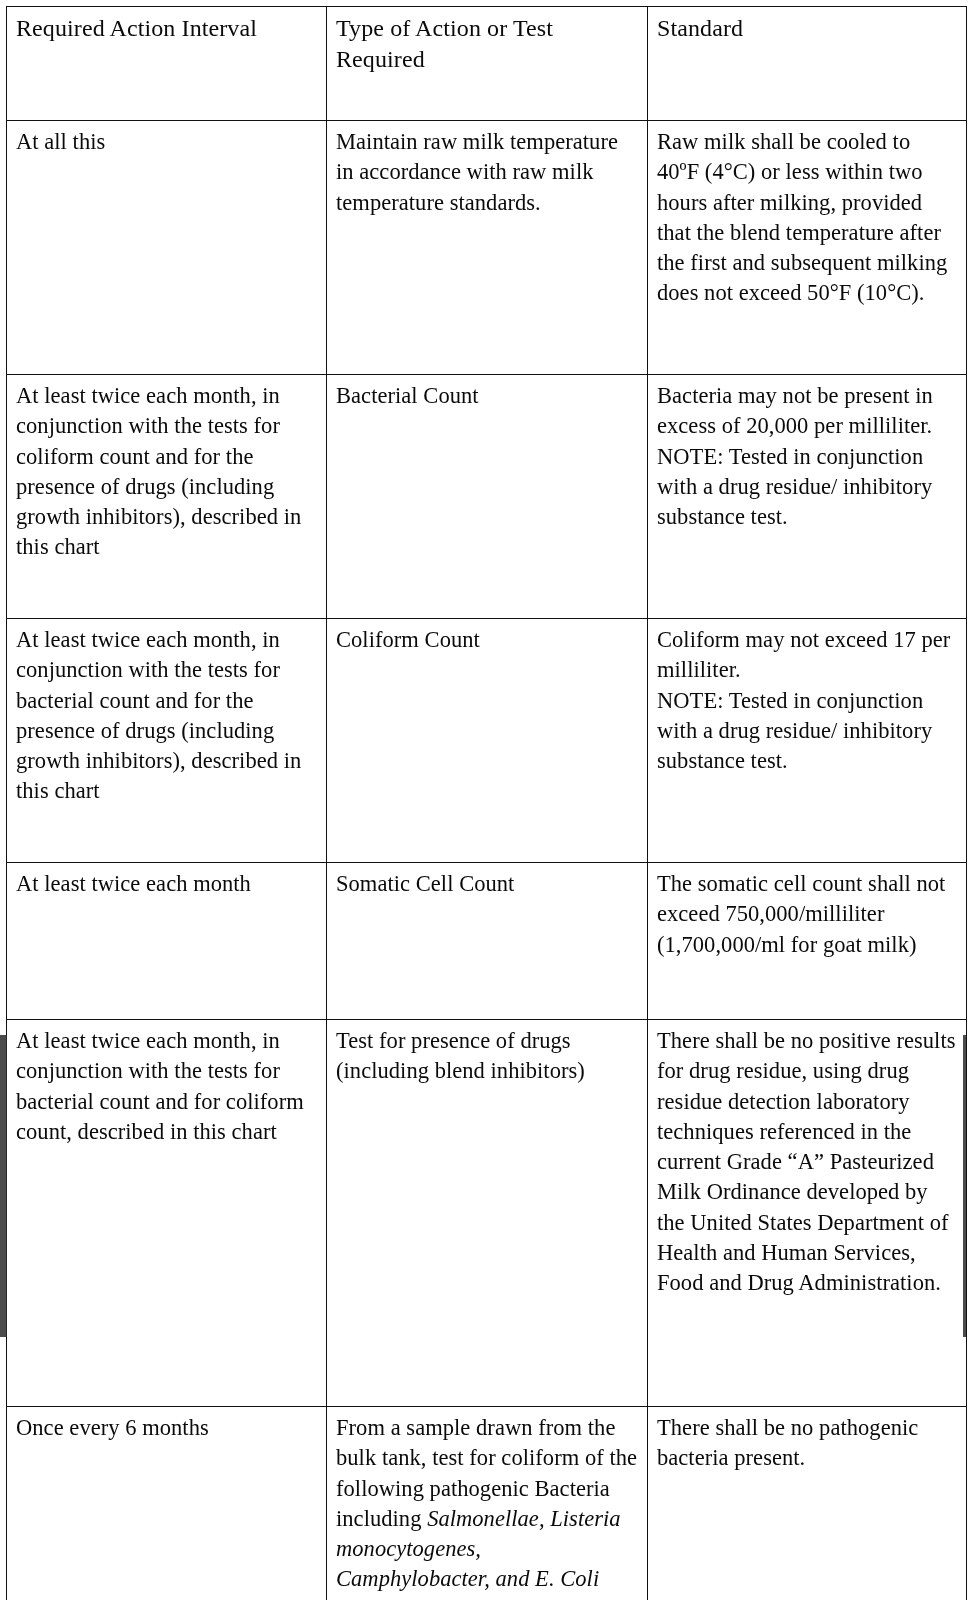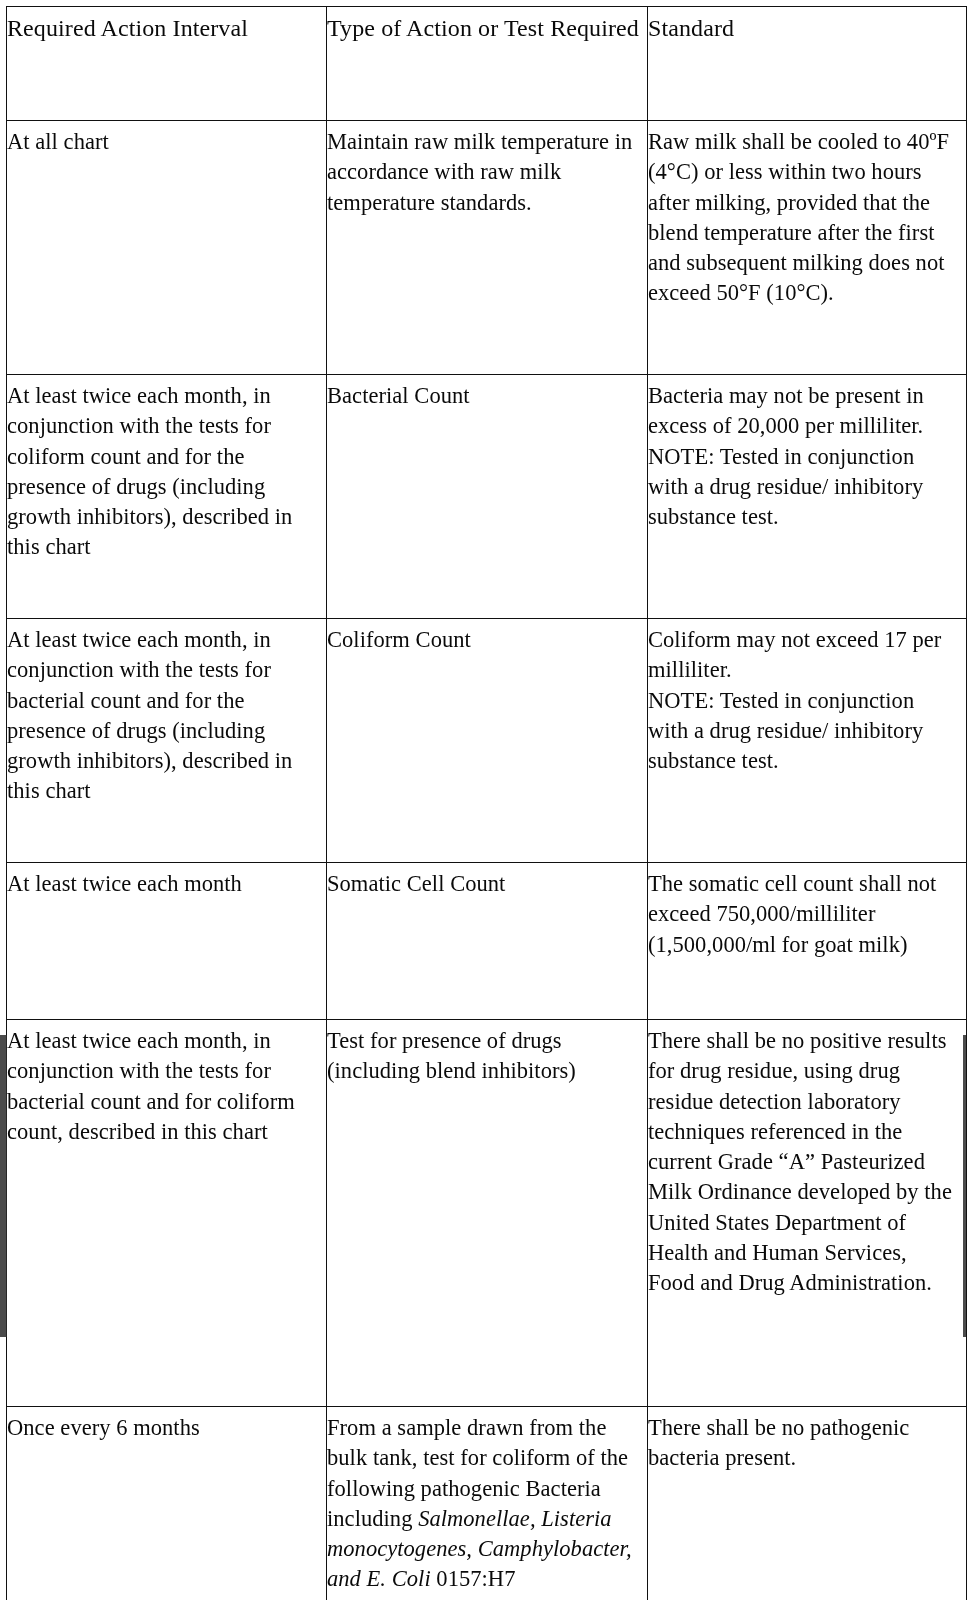--- a/index.html
+++ b/index.html
@@ -29,21 +29,21 @@
     width: 960px;
     border-collapse: collapse;
     table-layout: fixed;
     background: #ffffff;
   }
 
   table.reg-table td,
   table.reg-table th {
     border: 1.5px solid #111111;
     vertical-align: top;
-    padding: 6px 8px 6px 0;
+    padding: 6px 8px 6px 9px;
     text-align: left;
     font-weight: normal;
   }
 
   col.c1 { width: 320px; }
   col.c2 { width: 321px; }
   col.c3 { width: 319px; }
 
   thead th {
     font-family: "Liberation Serif", "DejaVu Serif", serif;
@@ -102,42 +102,42 @@
 Interval</th>
         <th>Type of Action  or
 Test Required</th>
         <th>Standard</th>
       </tr>
     </thead>
 
     <tbody>
 
       <tr class="r1">
-        <td>At all chart</td>
+        <td>At all this</td>
         <td>Maintain raw milk temperature in accordance with raw milk temperature standards.</td>
         <td>Raw milk shall be cooled to 40ºF (4°C) or less within two hours after milking, provided that the blend temperature after the first and subsequent milking does not exceed 50°F (10°C).</td>
       </tr>
 
       <tr class="r2">
         <td>At least twice each month, in conjunction with the tests for coliform count and for the presence of drugs (including growth inhibitors), described in this chart</td>
         <td>Bacterial Count</td>
         <td><span>Bacteria may not be present in excess of 20,000 per milliliter. </span><b class="note">NOTE:</b><span> Tested in conjunction with a drug residue/ inhibitory substance test.</span></td>
       </tr>
 
       <tr class="r3">
         <td>At least twice each month, in conjunction with the tests for bacterial count and for the presence of drugs (including growth inhibitors), described in this chart</td>
         <td>Coliform Count</td>
         <td><span>Coliform may not exceed 17 per milliliter.
 </span><b class="note">NOTE:</b><span> Tested in conjunction with a drug residue/ inhibitory substance test.</span></td>
       </tr>
 
       <tr class="r4">
         <td>At least twice each month</td>
         <td>Somatic Cell Count</td>
-        <td>The somatic cell count shall not exceed 750,000/milliliter (1,500,000/ml for goat milk)</td>
+        <td>The somatic cell count shall not exceed 750,000/milliliter (1,700,000/ml for goat milk)</td>
       </tr>
 
       <tr class="r5">
         <td>At least twice each month, in conjunction with the tests for bacterial count and for coliform count, described in this chart</td>
         <td>Test for presence of drugs (including blend inhibitors)</td>
         <td>There shall be no positive results for drug residue, using drug residue detection laboratory techniques referenced in the current Grade “A” Pasteurized Milk Ordinance developed by the United States Department of Health and Human Services, Food and Drug Administration.</td>
       </tr>
 
       <tr class="r6">
         <td>Once every 6 months</td>

